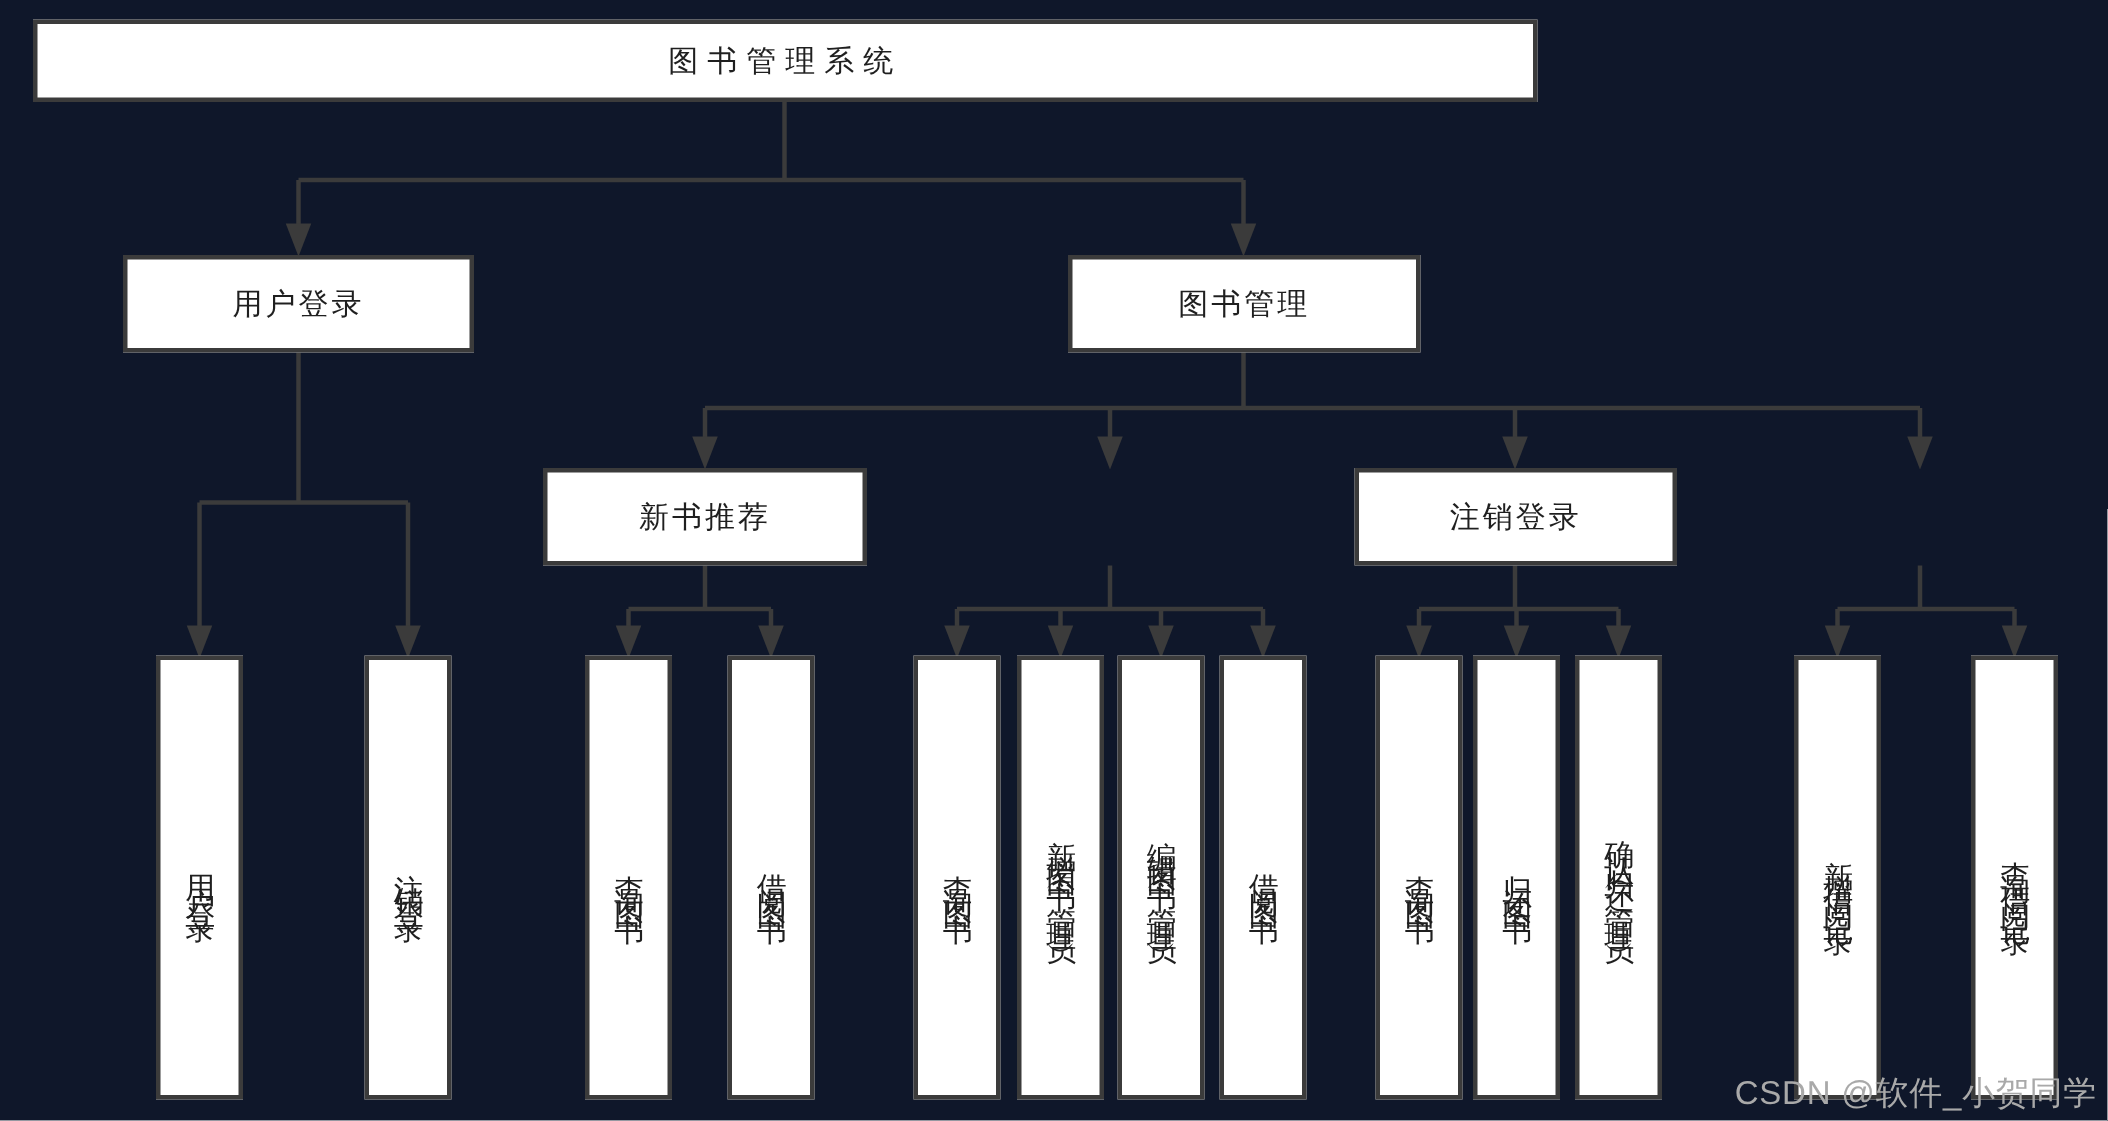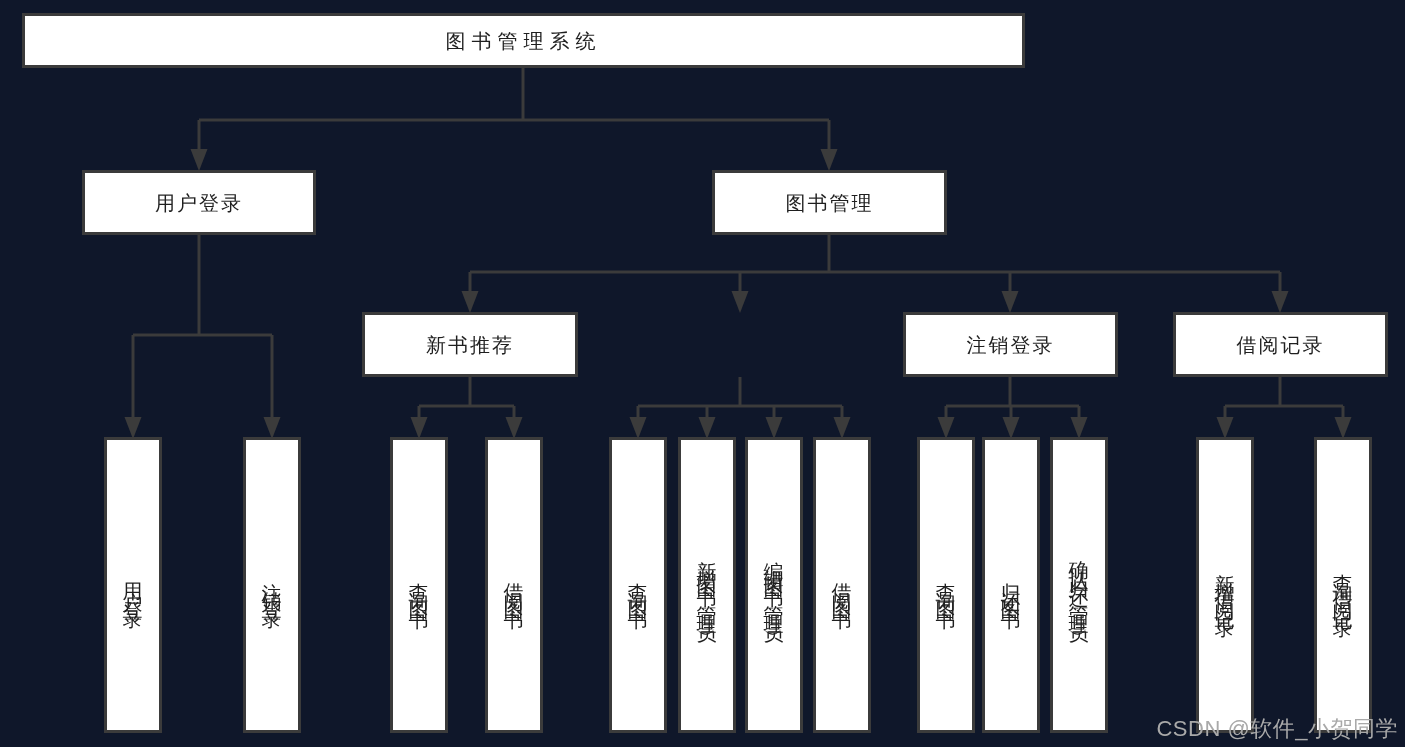--- a/index.html
+++ b/index.html
@@ -93,21 +93,20 @@
     </g>
   </svg>
 
   <div class="box root-box" style="left:22px;top:13px;width:1003px;height:55px">图书管理系统</div>
 
   <div class="box" style="left:82px;top:170px;width:234px;height:65px">用户登录</div>
   <div class="box" style="left:362px;top:312px;width:216px;height:65px">新书推荐</div>
 
   <div class="box" style="left:712px;top:170px;width:235px;height:65px">图书管理</div>
   <div class="box" style="left:903px;top:312px;width:215px;height:65px">注销登录</div>
-  <div class="box" style="left:1173px;top:312px;width:215px;height:65px">借阅记录</div>
 
   <div class="box vbox" style="left:104px;top:437px;width:58px;height:296px">
     <span class="vtext">用户登录</span>
   </div>
   <div class="box vbox" style="left:243px;top:437px;width:58px;height:296px">
     <span class="vtext">注销登录</span>
   </div>
 
   <div class="box vbox" style="left:390px;top:437px;width:58px;height:296px">
     <span class="vtext">查询图书</span>

